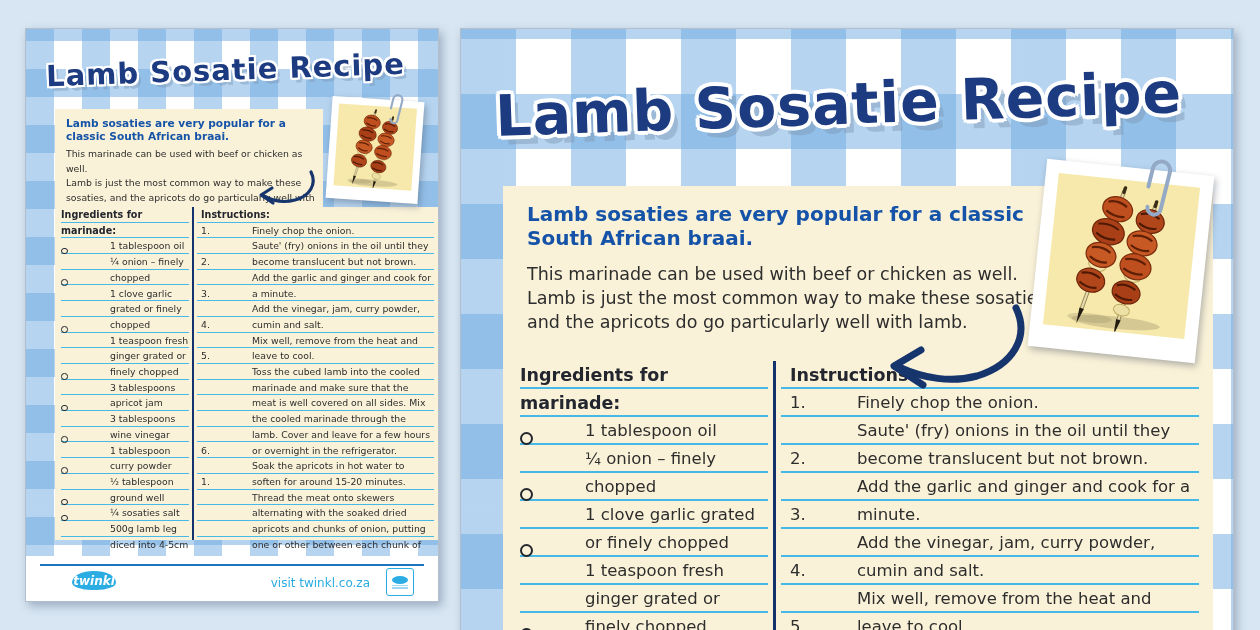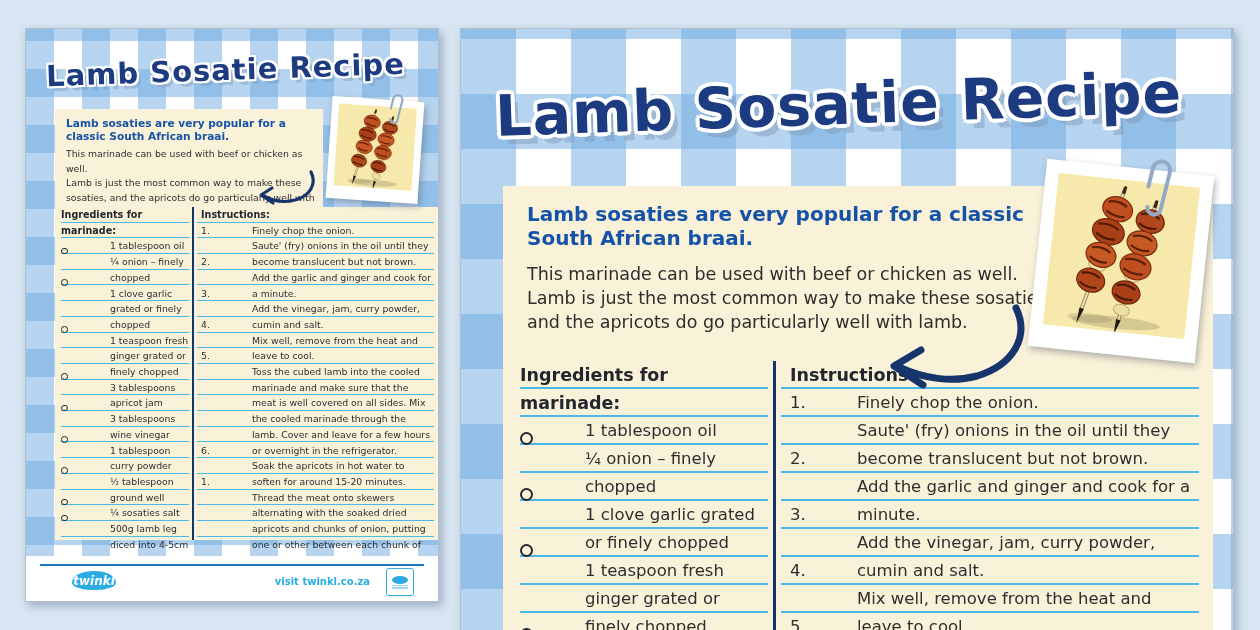--- a/index.html
+++ b/index.html
@@ -66,21 +66,21 @@
   .page-left .snum{width:15px;}
   .page-left .sect-gap{margin-top:15.7px;}
   .pl-photo{left:303px;top:70px;width:78px;height:82px;padding:7px 7px 13px 7px;transform:rotate(4deg);}
   .pl-clip{left:360px;top:58px;width:20px;transform:rotate(14deg);}
   .pl-arrow{position:absolute;left:228px;top:140px;}
   .pl-footer{position:absolute;left:0;right:0;bottom:0;height:45px;background:#fff;}
   .pl-footer .fline{position:absolute;left:14px;right:14px;top:8px;height:2px;background:#1c74bc;}
   .tw-logo{position:absolute;left:46px;top:15px;width:44px;height:19px;background:#2bace2;
     border-radius:50% 50% 45% 45%/60% 60% 40% 40%;display:flex;align-items:center;justify-content:center;
     color:#fff;font-weight:bold;font-size:12px;font-style:italic;}
-  .tw-url{position:absolute;right:68px;top:20px;font-size:10px;font-weight:bold;color:#2bace2;}
+  .tw-url{position:absolute;right:68px;top:20px;font-size:12px;font-weight:normal;color:#2bace2;}
   .tw-badge{position:absolute;right:24px;top:12px;width:26px;height:26px;background:#fff;
     border:1px solid #2bace2;border-radius:3px;display:flex;flex-direction:column;align-items:center;justify-content:center;gap:1px;}
   .tw-badge .bcloud{width:16px;height:8px;background:#2bace2;border-radius:50%;
     color:#fff;font-size:4px;font-weight:bold;display:flex;align-items:center;justify-content:center;}
   .tw-badge .bline{width:16px;height:1.5px;background:#9fd6f0;}
 
   
   .page-right{left:460px;top:28px;width:772px;height:1000px;--sq:55px;}
   .page-right .big-title{left:34px;top:42px;font-size:57px;
     text-shadow:-3px -3px 0 #fff,3px -3px 0 #fff,-3px 3px 0 #fff,3px 3px 0 #fff,

